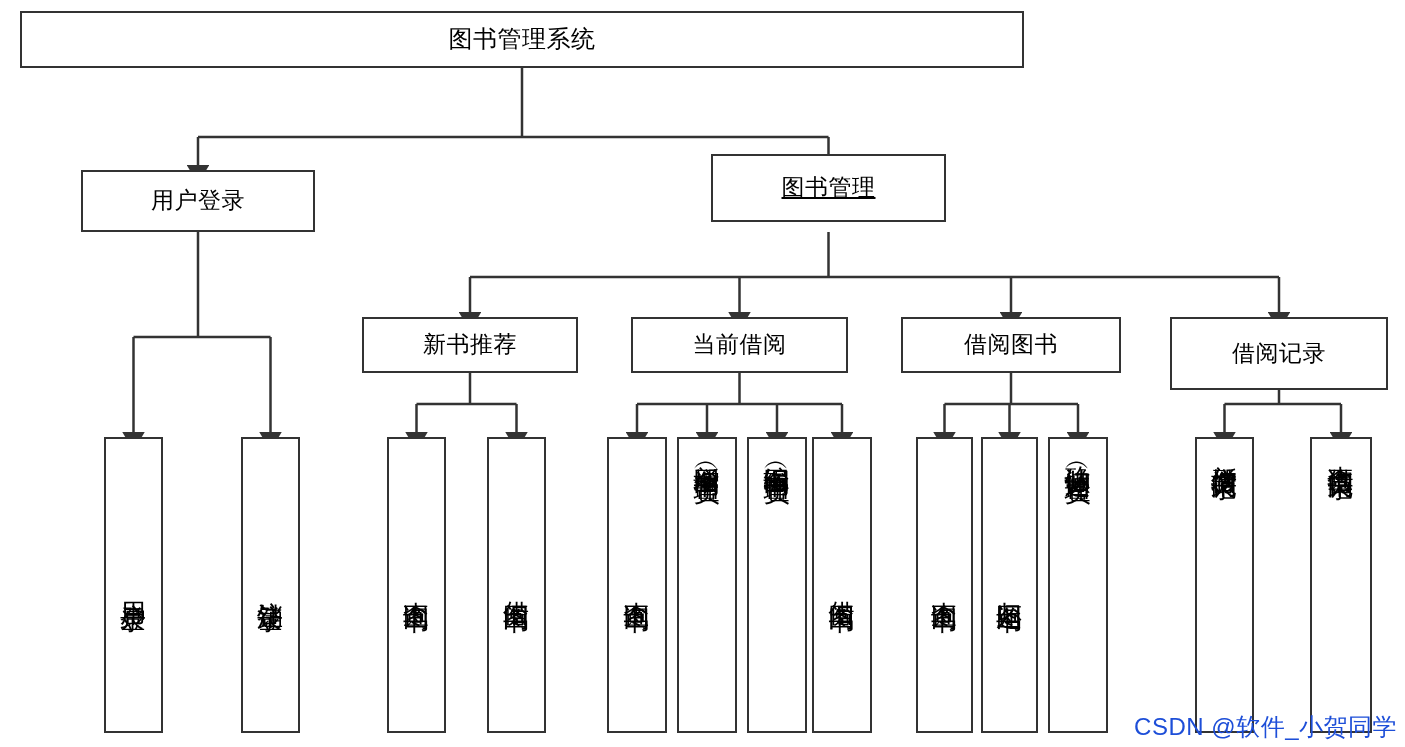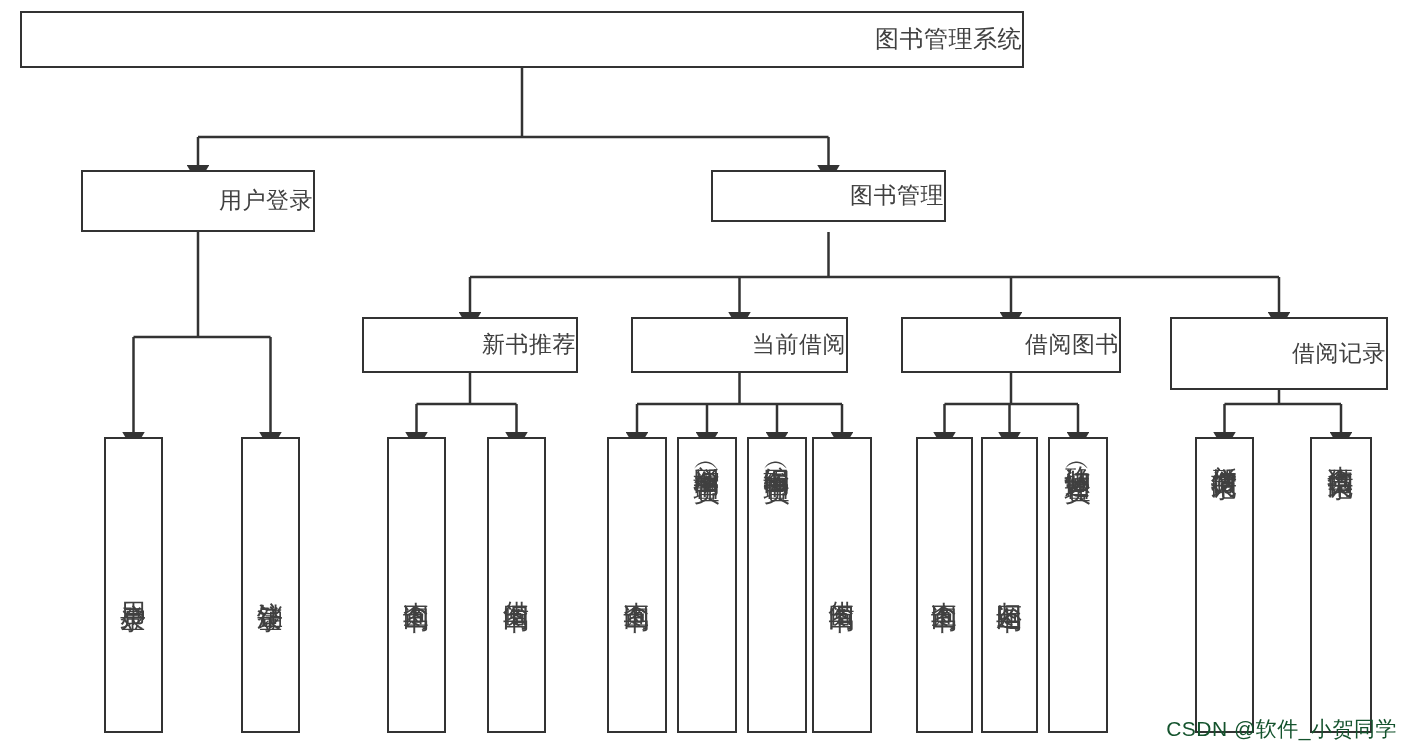--- a/index.html
+++ b/index.html
@@ -18,22 +18,22 @@
     background: #ffffff;
     overflow: hidden;
   }
   .node-box {
     position: absolute;
     box-sizing: border-box;
     background: #ffffff;
     border: 2.5px solid #333333;
     display: flex;
     align-items: center;
-    justify-content: flex-end;
-    color: #404040;
+    justify-content: center;
+    color: #000000;
   }
   .node-label {
     display: block;
     text-align: center;
     line-height: 1.18;
     white-space: pre-line;
     letter-spacing: 0.5px;
   }
   
   .node-h .node-label {
@@ -64,22 +64,22 @@
     left: 0;
     top: 0;
     width: 1405px;
     height: 747px;
     pointer-events: none;
   }
   .watermark {
     position: absolute;
     right: 8px;
     bottom: 4px;
-    font-size: 21px;
-    color: #14532d;
+    font-size: 24px;
+    color: #1d4ed8;
     letter-spacing: 0.5px;
     white-space: nowrap;
   }
 </style>
 </head>
 <body>
 
 <div id="diagram-root">
 
   <svg class="connectors" id="connector-layer" viewBox="0 0 1405 747" xmlns="http://www.w3.org/2000/svg">
@@ -125,21 +125,21 @@
       </g>
   </svg>
 
   <div id="node-layer">
       <div class="node-box node-root node-h" id="node-root" style="left: 20px; top: 11px; width: 1004px; height: 57px;">
         <span class="node-label">图书管理系统</span>
       </div>
       <div class="node-box node-l1 node-h" id="node-user-login" style="left: 81px; top: 170px; width: 234px; height: 62px;">
         <span class="node-label">用户登录</span>
       </div>
-      <div class="node-box node-l1 node-h" id="node-book-manage" style="left: 711px; top: 170px; width: 235px; height: 52px;">
+      <div class="node-box node-l1 node-h" id="node-book-manage" style="left: 711px; top: 154px; width: 235px; height: 68px; text-decoration: underline;">
         <span class="node-label">图书管理</span>
       </div>
       <div class="node-box node-l2 node-h" id="node-new-book-recommend" style="left: 362px; top: 317px; width: 216px; height: 56px;">
         <span class="node-label">新书推荐</span>
       </div>
       <div class="node-box node-l2 node-h" id="node-book-borrow" style="left: 631px; top: 317px; width: 217px; height: 56px;">
         <span class="node-label">当前借阅</span>
       </div>
       <div class="node-box node-l2 node-h" id="node-current-borrow" style="left: 901px; top: 317px; width: 220px; height: 56px;">
         <span class="node-label">借阅图书</span>

